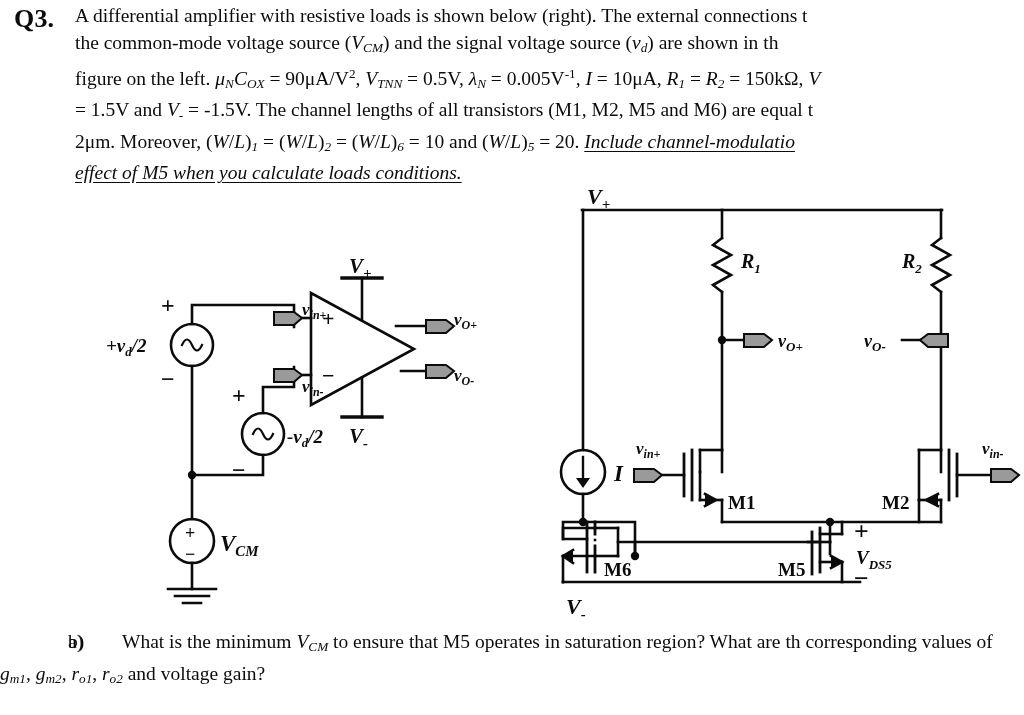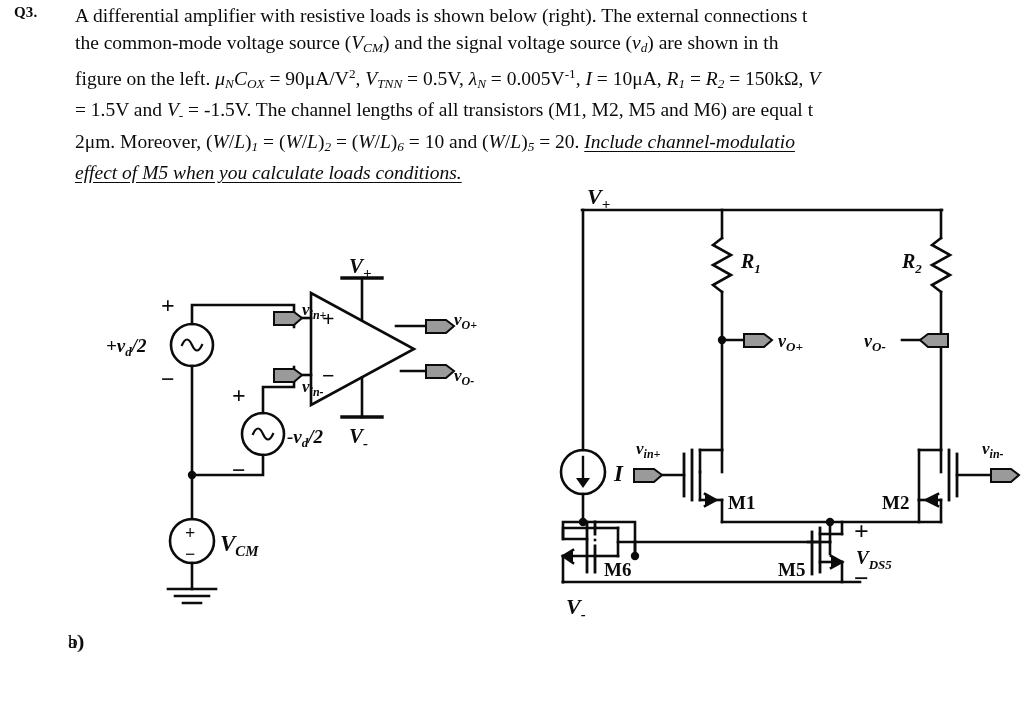--- a/index.html
+++ b/index.html
@@ -7,21 +7,21 @@
     width:1024px;height:715px;position:relative;overflow:hidden;
     font-family:"Liberation Serif","DejaVu Serif",serif;
     color:#0b0b0b;
   }
   
   #question-body{
     position:absolute;left:0;top:0;width:1024px;height:180px;
   }
   .qnum{
     position:absolute;left:14px;top:4px;
-    font-weight:bold;font-size:15px;letter-spacing:.2px;text-align:right;
+    font-weight:bold;font-size:26px;letter-spacing:.2px;text-align:right;
   }
   .qtext{
     position:absolute;left:75px;top:3px;width:1000px;
     font-size:19.5px;line-height:26.6px;
     text-align:justify;text-align-last:left;
     white-space:normal;
   }
   .qtext .ln{display:block;white-space:nowrap;}
   i.v{font-style:italic;}
   sub{font-size:.68em;vertical-align:-.22em;font-style:italic;}
@@ -263,14 +263,15 @@
   </g>
 </svg>
 </div>
 
 <div id="subquestions">
   <div class="sq">
     <span class="lbl">a)</span>
   </div>
   <div class="sq">
     <span class="lbl">b)</span>
+    <span class="bdy">What is the minimum <i class="v">V<sub>CM</sub></i> to ensure that M5 operates in saturation region? What are th corresponding values of <i class="v">g<sub>m1</sub></i>, <i class="v">g<sub>m2</sub></i>, <i class="v">r<sub>o1</sub></i>, <i class="v">r<sub>o2</sub></i> and voltage gain?</span>
   </div>
 </div>
 
 </body></html>

